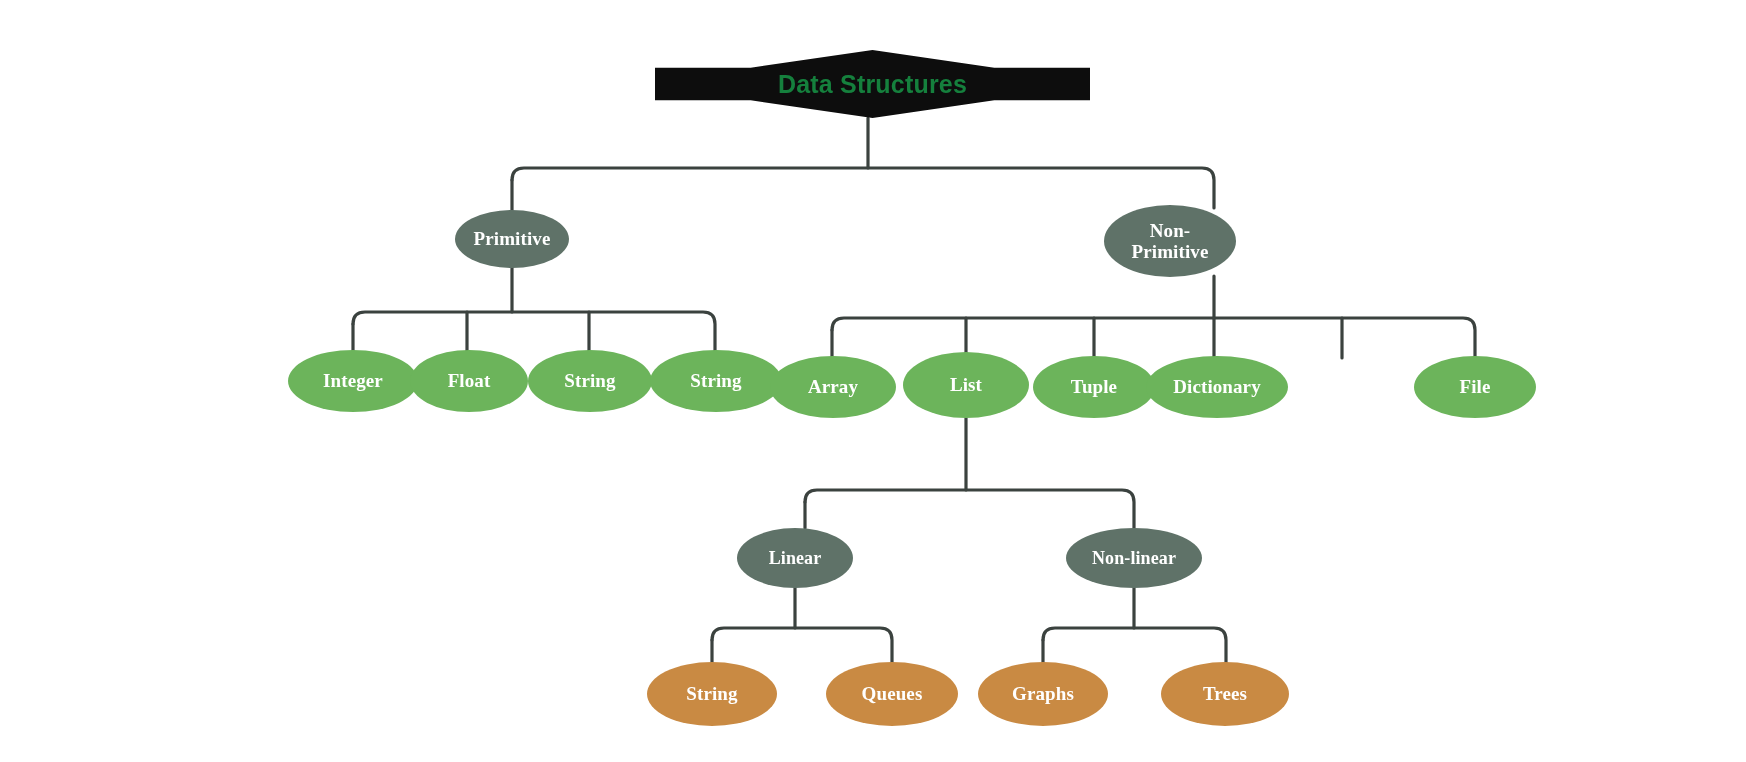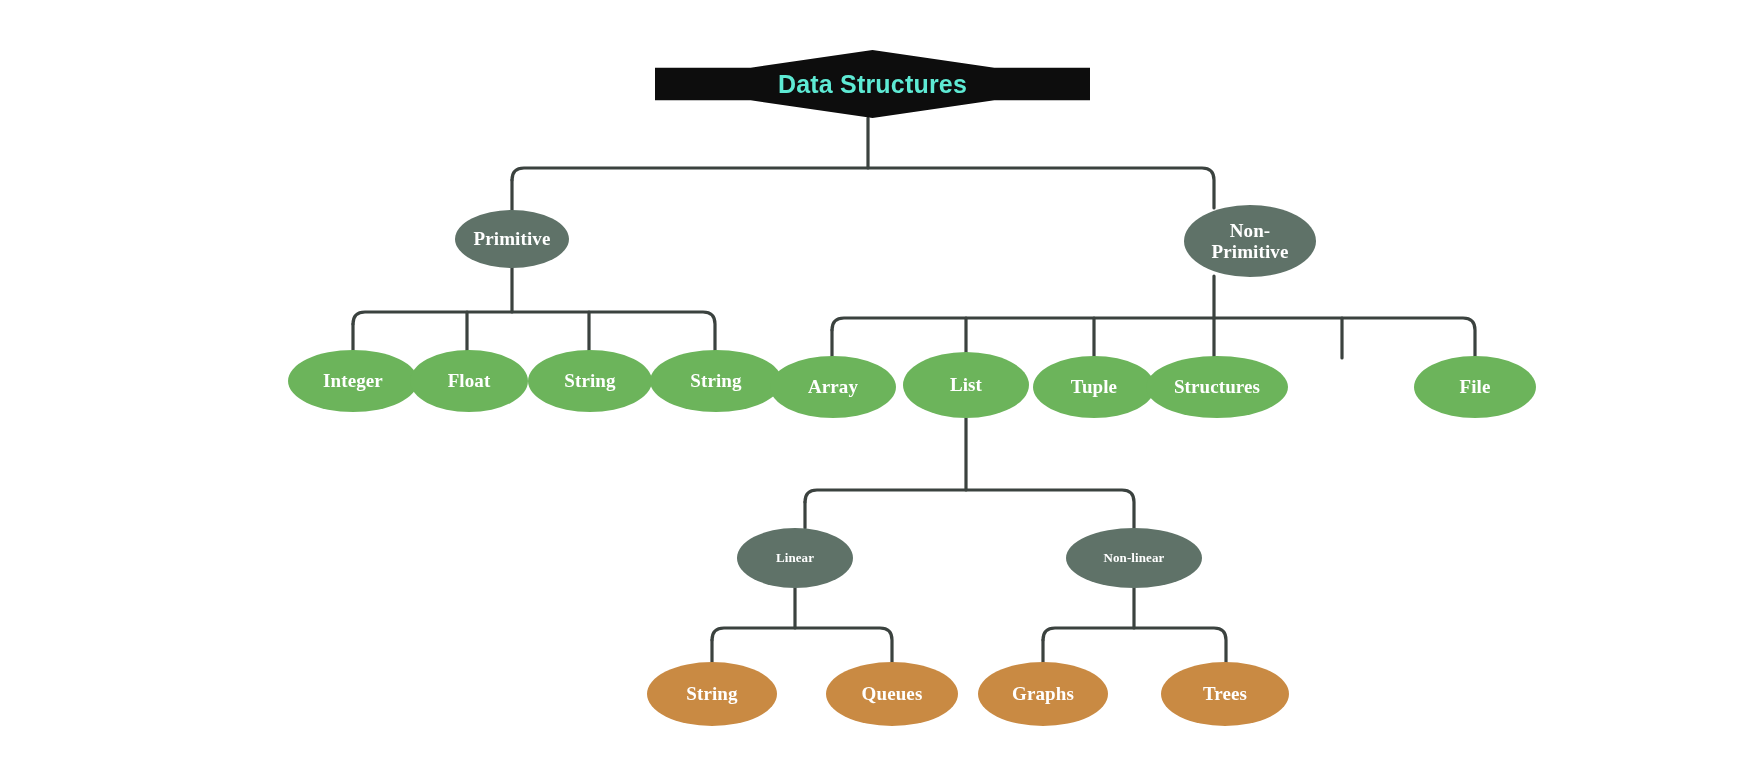--- a/index.html
+++ b/index.html
@@ -34,27 +34,27 @@
     box-sizing: border-box;
     line-height: 1.12;
     letter-spacing: 0.1px;
     white-space: pre-line;
   }
   .node-ellipse {
     border-radius: 50%;
     font-family: Liberation Serif, serif;
   }
   .node-root {
-    color: #5eead4;
+    color: #15803d;
     font-size: 25px;
     letter-spacing: 0.2px;
   }
   .node-level1 { font-size: 19px; }
   .node-leaf   { font-size: 19px; }
-  .node-branch { font-size: 13px; text-align: right; }
+  .node-branch { font-size: 18px; text-align: right; }
   .node-term   { font-size: 19px; }
 </style>
 </head>
 <body>
 
 <div id="canvas">
 
   <svg id="edges" viewBox="0 0 1746 762" xmlns="http://www.w3.org/2000/svg">
     <g fill="none" stroke="#3b423f" stroke-width="3.2" stroke-linecap="round" stroke-linejoin="round">
 
@@ -93,21 +93,21 @@
   <div class="node node-root" style="left:655px; top:50px; width:435px; height:68px;
               background:#0d0d0d;
               clip-path: polygon(0% 26%, 22% 26%, 50% 0%, 78% 26%, 100% 26%, 100% 74%, 78% 74%, 50% 100%, 22% 74%, 0% 74%);">
     <span>Data Structures</span>
   </div>
 
   <div class="node node-ellipse node-level1" style="left:455px; top:210px; width:114px; height:58px; background:#5f7268;">
     <span>Primitive</span>
   </div>
 
-  <div class="node node-ellipse node-level1" style="left:1184px; top:205px; width:132px; height:72px; background:#5f7268;">
+  <div class="node node-ellipse node-level1" style="left:1104px; top:205px; width:132px; height:72px; background:#5f7268;">
     <span>Non-
 Primitive</span>
   </div>
 
   <div class="node node-ellipse node-leaf" style="left:288px; top:350px; width:130px; height:62px; background:#6cb45b;">
     <span>Integer</span>
   </div>
 
   <div class="node node-ellipse node-leaf" style="left:410px; top:350px; width:118px; height:62px; background:#6cb45b;">
     <span>Float</span>
@@ -127,21 +127,21 @@
 
   <div class="node node-ellipse node-leaf" style="left:903px; top:352px; width:126px; height:66px; background:#6cb45b;">
     <span>List</span>
   </div>
 
   <div class="node node-ellipse node-leaf" style="left:1033px; top:356px; width:122px; height:62px; background:#6cb45b;">
     <span>Tuple</span>
   </div>
 
   <div class="node node-ellipse node-leaf" style="left:1146px; top:356px; width:142px; height:62px; background:#6cb45b;">
-    <span>Structures</span>
+    <span>Dictionary</span>
   </div>
 
 
   <div class="node node-ellipse node-leaf" style="left:1414px; top:356px; width:122px; height:62px; background:#6cb45b;">
     <span>File</span>
   </div>
 
   <div class="node node-ellipse node-branch" style="left:737px; top:528px; width:116px; height:60px; background:#5f7268;">
     <span>Linear</span>
   </div>

